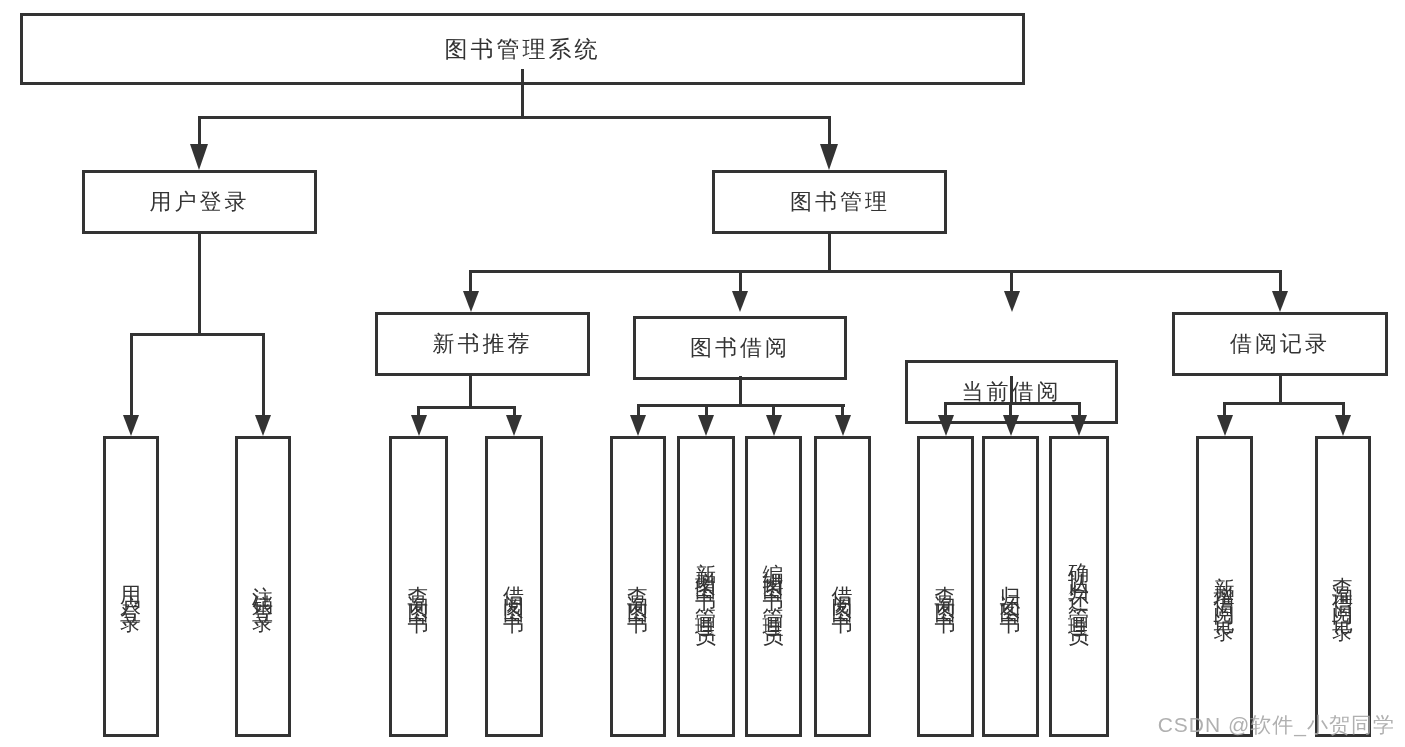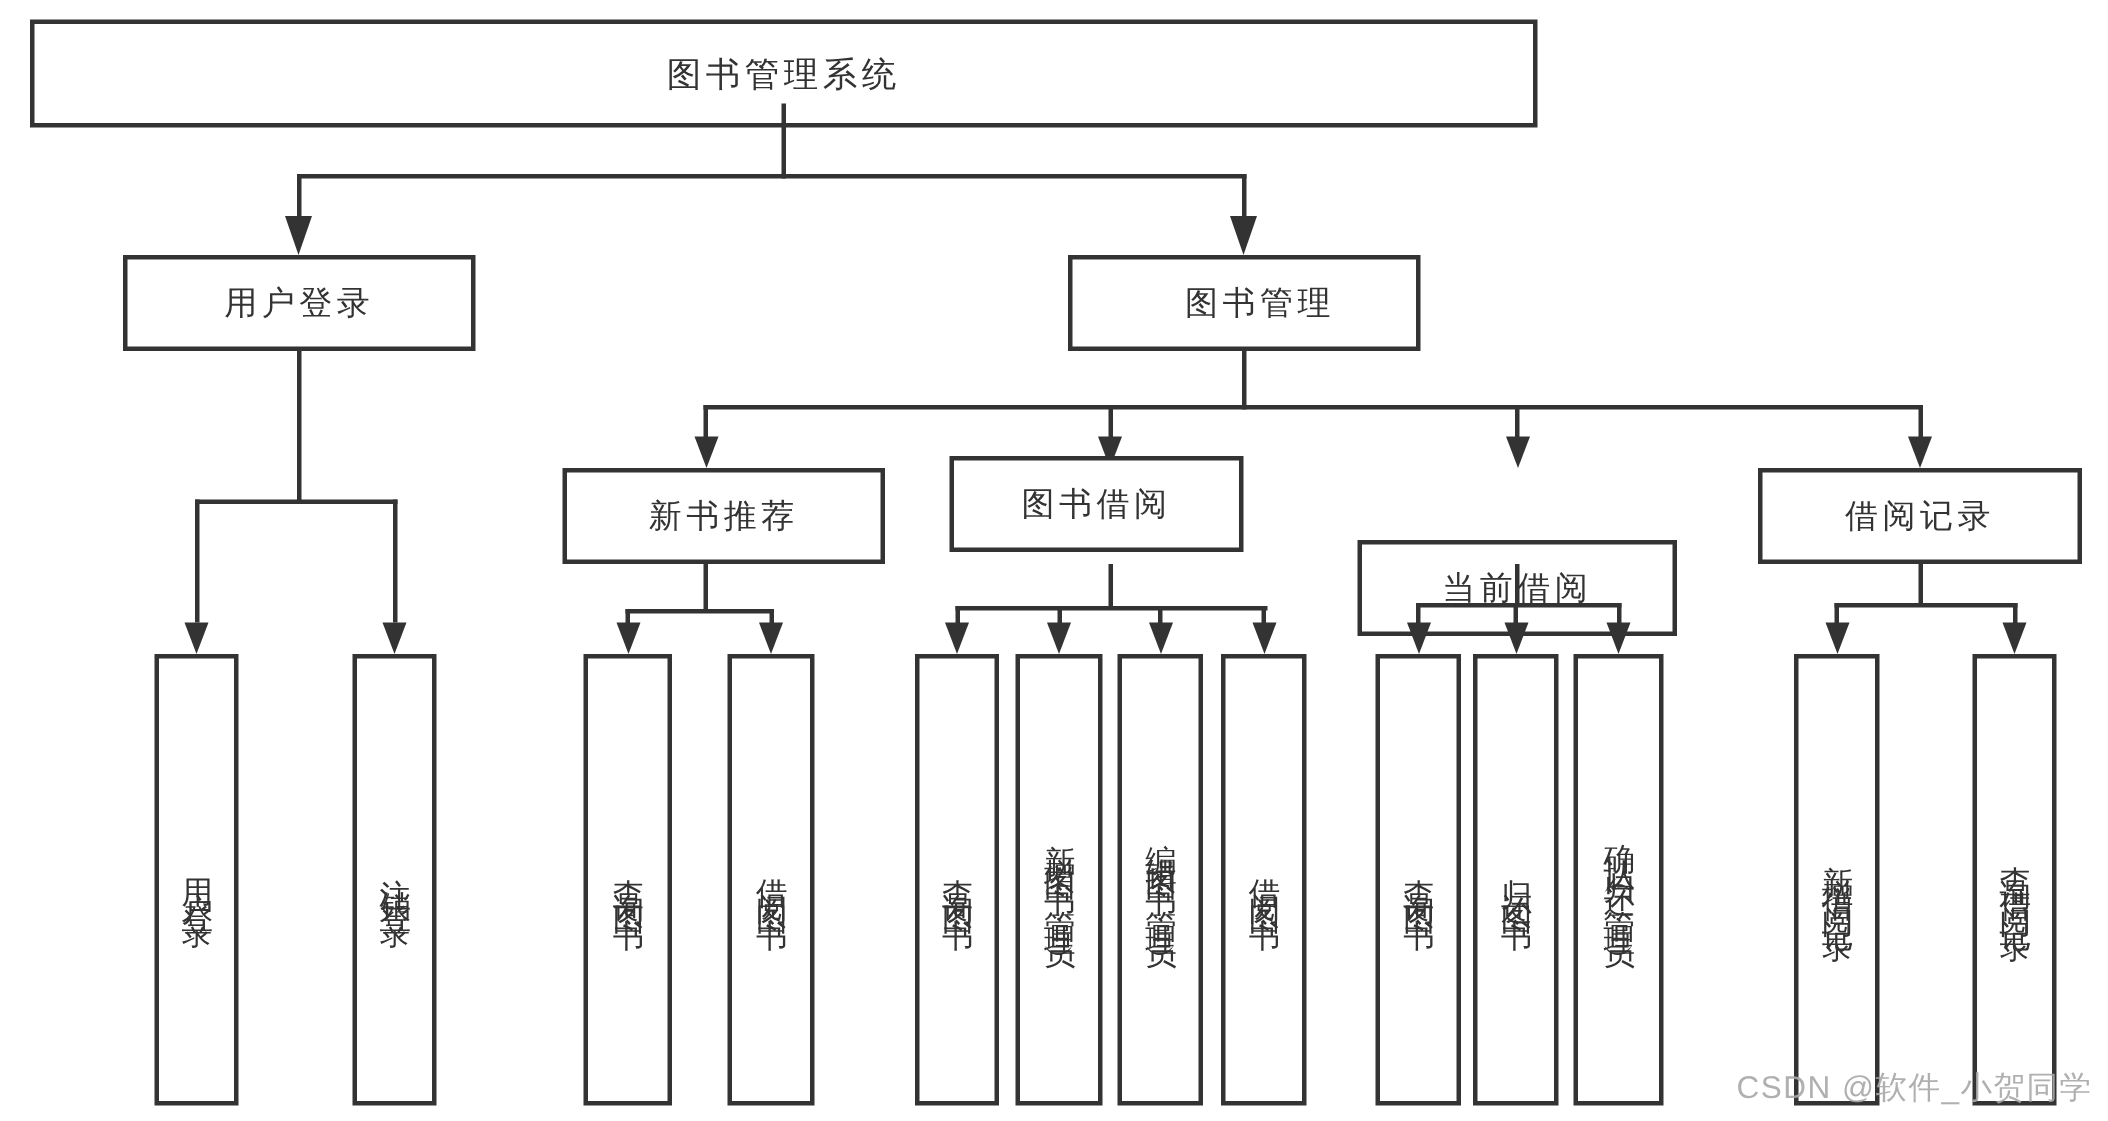--- a/index.html
+++ b/index.html
@@ -102,21 +102,21 @@
     <div class="vline" style="left:1278.5px;top:270px;height:24px;"></div>
     <div class="arrow" style="left:462.5px;top:291px;"></div>
     <div class="arrow" style="left:732px;top:291px;"></div>
     <div class="arrow" style="left:1003.5px;top:291px;"></div>
     <div class="arrow" style="left:1272px;top:291px;"></div>
   </div>
 
   <div class="box" style="left:363px;top:312px;width:215px;height:64px;margin-left:12px;">
     <span class="hlabel">新书推荐</span>
   </div>
-  <div class="box" style="left:633px;top:304px;width:196px;height:64px;">
+  <div class="box" style="left:633px;top:316px;width:214px;height:64px;">
     <span class="hlabel">图书借阅</span>
   </div>
   <div class="box" style="left:905px;top:312px;width:213px;height:64px;margin-top:48px;">
     <span class="hlabel">当前借阅</span>
   </div>
   <div class="box" style="left:1172px;top:312px;width:216px;height:64px;">
     <span class="hlabel">借阅记录</span>
   </div>
 
   <div>

